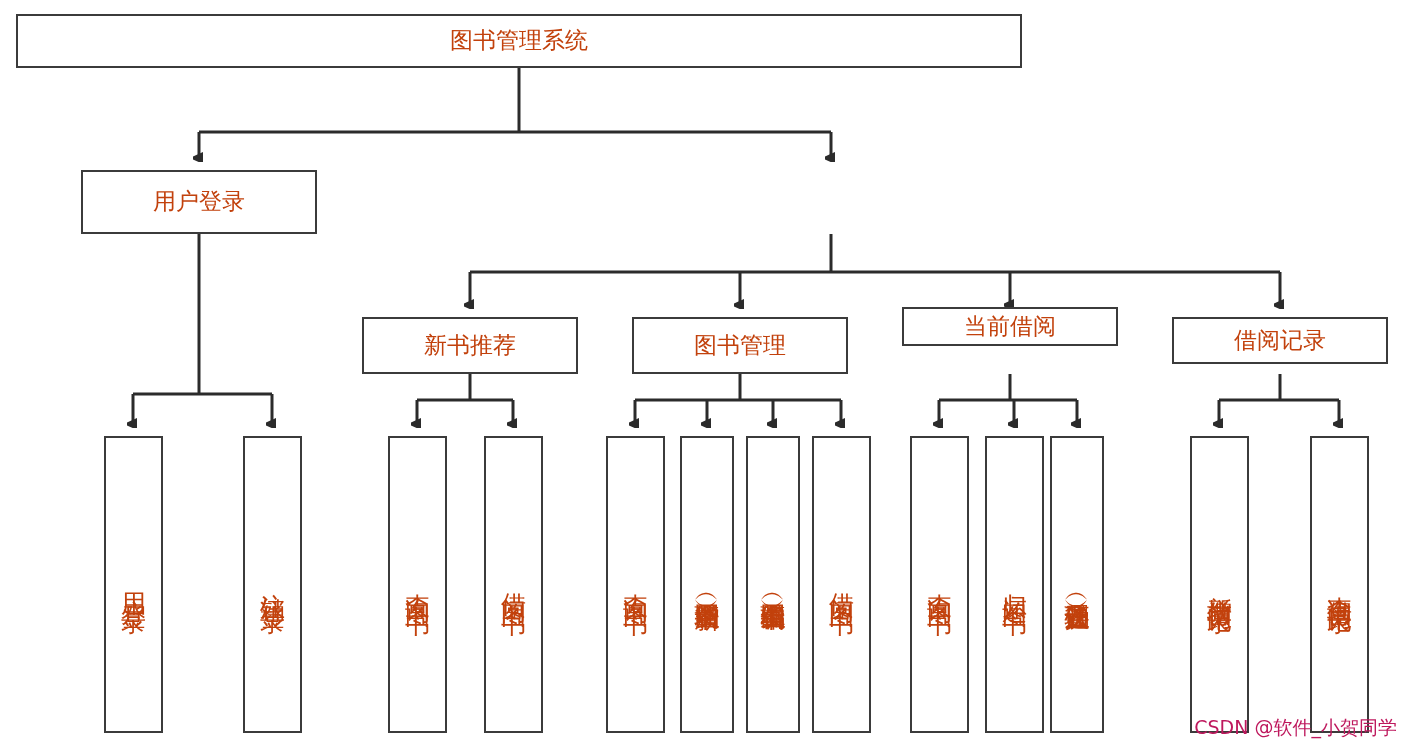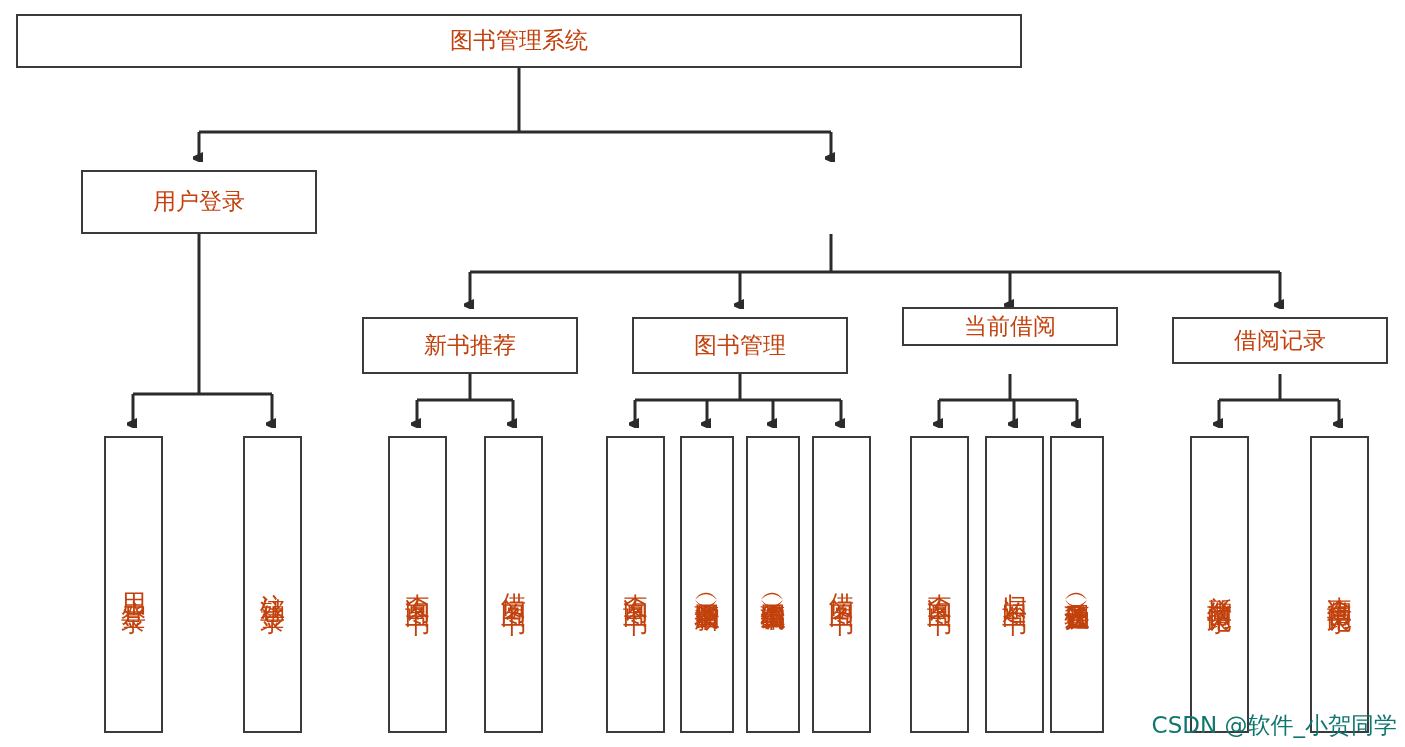--- a/index.html
+++ b/index.html
@@ -56,22 +56,22 @@
     text-orientation: upright;
     font-size: 25px;
     letter-spacing: 6px;
     line-height: 1;
     white-space: nowrap;
   }
   #watermark {
     position: absolute;
     right: 8px;
     bottom: 6px;
-    font-size: 23px;
-    color: #0f766e;
+    font-size: 19px;
+    color: #be185d;
     white-space: nowrap;
     pointer-events: none;
   }
 </style>
 </head>
 <body>
 
 <div id="diagram-root">
 
   <svg id="edge-layer" viewBox="0 0 1405 747" width="1405" height="747" xmlns="http://www.w3.org/2000/svg">

